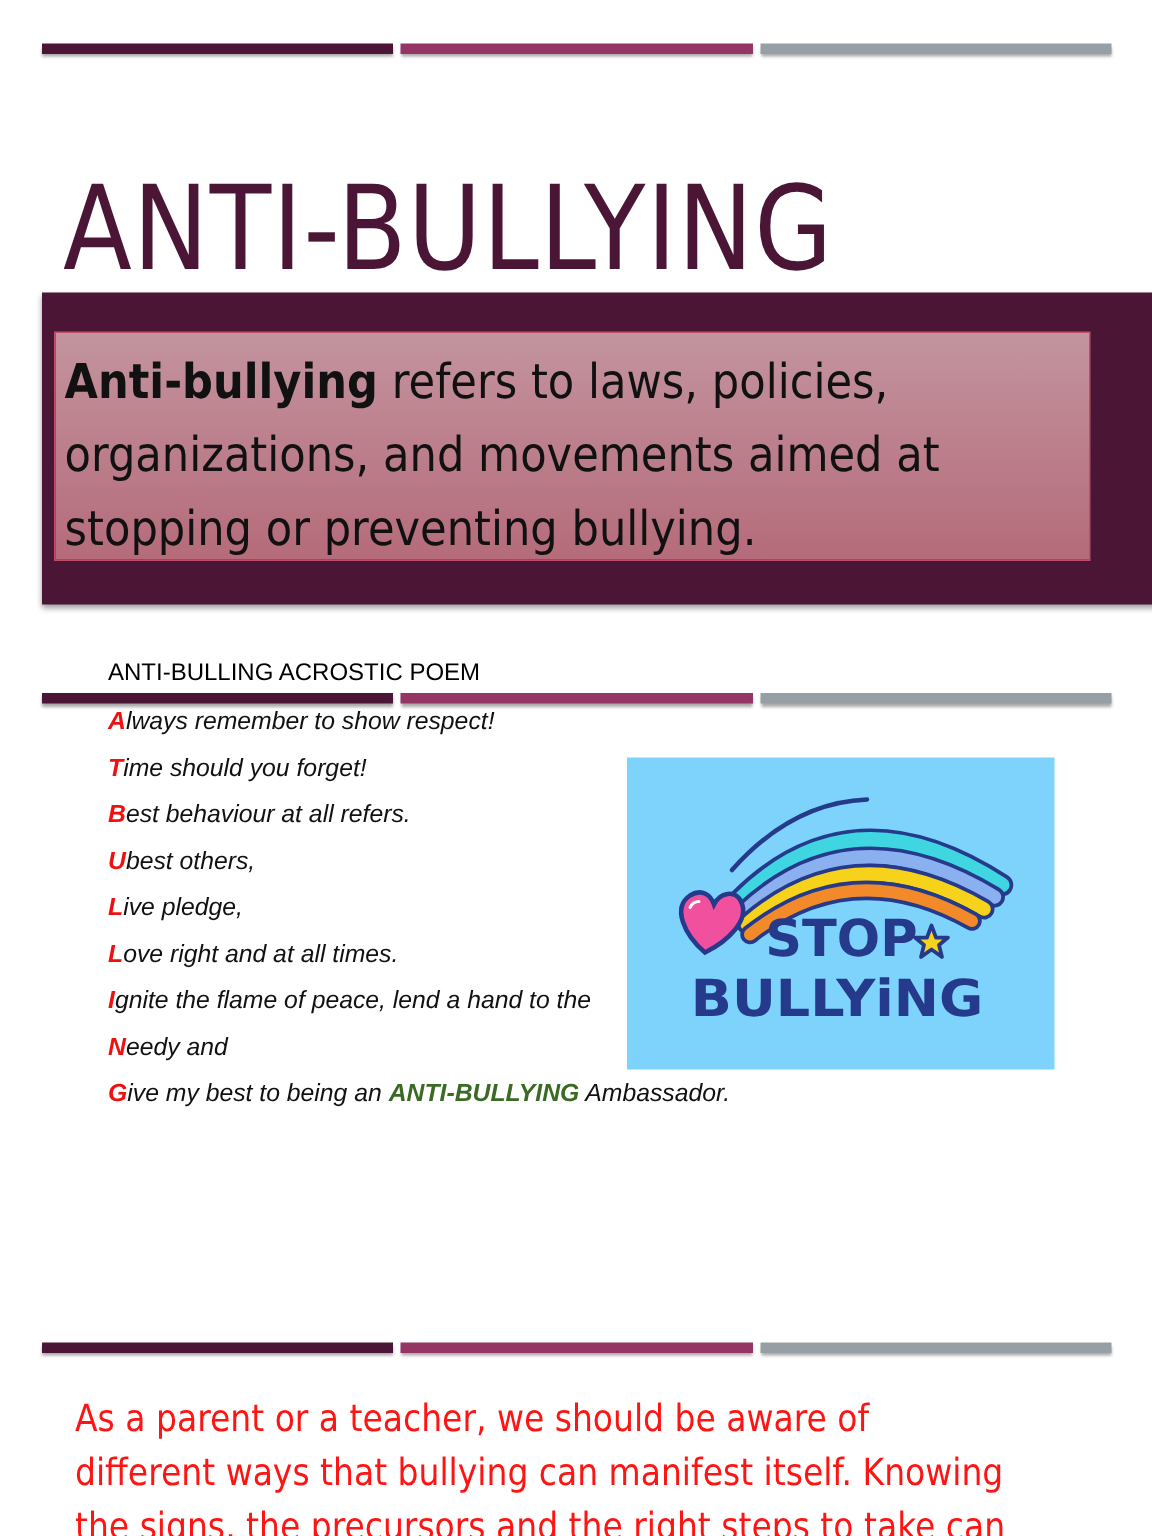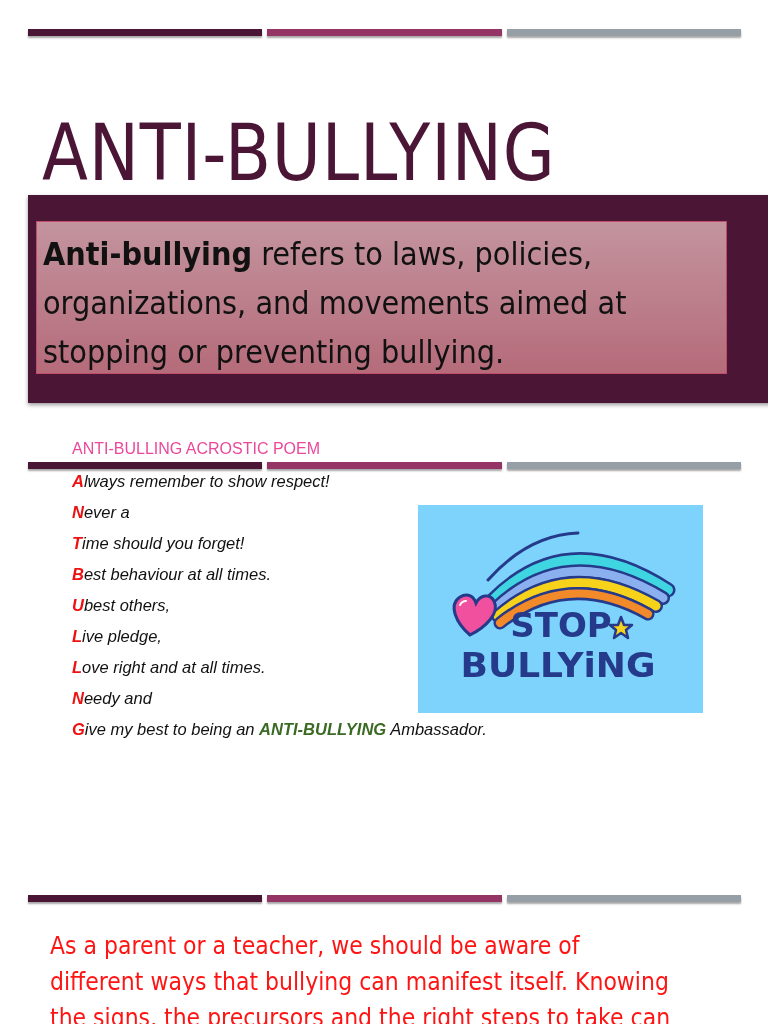--- a/index.html
+++ b/index.html
@@ -10,21 +10,21 @@
     .b2 { background: #953565; }
     .b3 { background: #979fa6; }
 
     .title { position: absolute; left: 42px; top: 62px; font-size: 78px; color: #4b1536; letter-spacing: 1px; line-height: 1; font-family: "DejaVu Sans", sans-serif; transform: scaleX(0.86); transform-origin: left top; font-weight: normal; }
 
     .def-box { position: absolute; left: 28px; top: 195px; width: 755px; height: 208px; background: #4b1536; box-shadow: 0 2px 4px rgba(0,0,0,0.4); }
     .def-inner { position: absolute; left: 8px; top: 26px; width: 691px; height: 153px; background: linear-gradient(to bottom, #c3949e 0%, #b56b7a 100%); border: 1px solid #c04e6a; box-sizing: border-box; }
     .def-text { position: absolute; left: 6px; top: 8px; width: 680px; font-size: 32px; line-height: 49px; color: #111111; font-family: "DejaVu Sans", sans-serif; transform: scaleX(0.9); transform-origin: left top; white-space: nowrap; }
     .def-text b { font-weight: bold; }
 
-    .poem-heading { position: absolute; left: 72px; top: 440px; font-size: 16px; color: #ec4899; }
+    .poem-heading { position: absolute; left: 72px; top: 440px; font-size: 16px; color: #000000; }
     .poem { position: absolute; left: 72px; top: 470px; }
     .poem .line { height: 31px; font-size: 16.5px; color: #111; line-height: 22px; white-space: nowrap; font-style: italic; }
     .poem .cap { color: #ee1111; font-weight: bold; }
     .poem .green { color: #3a6a23; font-weight: bold; }
 
     .image-box { position: absolute; left: 418px; top: 505px; width: 285px; height: 208px; background: #7dd3fc; }
 
     .parent-text { position: absolute; left: 50px; top: 928px; width: 700px; font-size: 25px; line-height: 36px; color: #ff1414; font-family: "DejaVu Sans", sans-serif; transform: scaleX(0.88); transform-origin: left top; white-space: nowrap; }
   </style>
 </head>
@@ -51,26 +51,26 @@
 <div class="bars" style="top:462px;">
   <div class="b b1"></div>
   <div class="b b2"></div>
   <div class="b b3"></div>
 </div>
 
 <div class="poem-heading">ANTI-BULLING ACROSTIC POEM</div>
 
 <div class="poem">
   <div class="line"><span class="cap">A</span><span>lways remember to show respect!</span></div>
-  <div class="line"><span class="cap">N</span><span>ever a</span></div>
   <div class="line"><span class="cap">T</span><span>ime should you forget!</span></div>
-  <div class="line"><span class="cap">B</span><span>est behaviour at all times.</span></div>
+  <div class="line"><span class="cap">B</span><span>est behaviour at all refers.</span></div>
   <div class="line"><span class="cap">U</span><span>best others,</span></div>
   <div class="line"><span class="cap">L</span><span>ive pledge,</span></div>
   <div class="line"><span class="cap">L</span><span>ove right and at all times.</span></div>
+  <div class="line"><span class="cap">I</span><span>gnite the flame of peace, lend a hand to the</span></div>
   <div class="line"><span class="cap">N</span><span>eedy and</span></div>
   <div class="line"><span class="cap">G</span><span>ive my best to being an </span><span class="green">ANTI-BULLYING</span><span> Ambassador.</span></div>
 </div>
 
 <div class="image-box">
   <svg width="285" height="208" viewBox="0 0 285 208">
 
     <path d="M70 75 Q110 30 160 28" fill="none" stroke="#253a8a" stroke-width="3" stroke-linecap="round"></path>
 
     <path d="M75 95 Q150 20 250 85" fill="none" stroke="#253a8a" stroke-width="15" stroke-linecap="round"></path>

